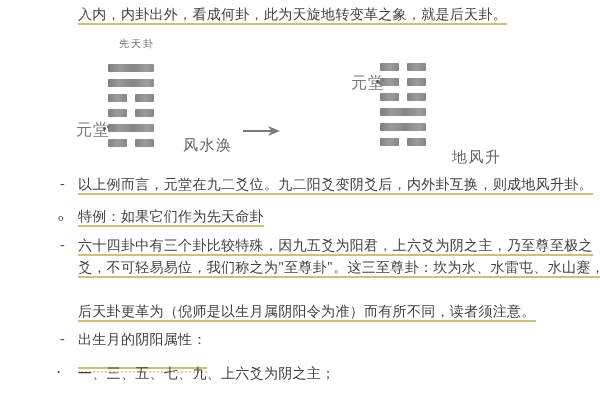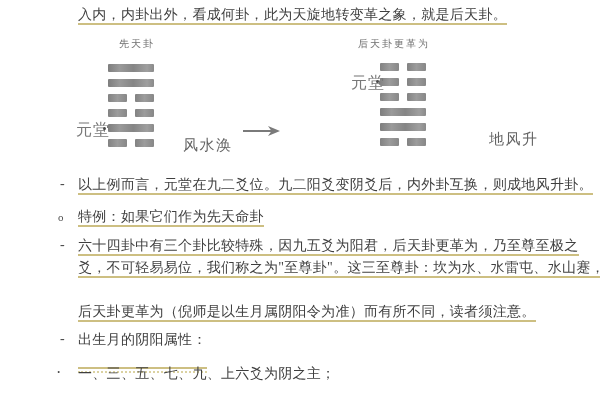--- a/index.html
+++ b/index.html
@@ -65,21 +65,20 @@
 
   <div class="abs hexname" style="left:183px;top:136px;text-align:right;">风水涣</div>
 
   <div class="abs" style="left:241px;top:124px;">
     <svg width="42" height="14" viewBox="0 0 42 14">
       <path d="M2 7 H31" stroke="#7a7a7a" stroke-width="2" fill="none"></path>
       <path d="M27 2 L39 7 L27 12 L30.5 7 Z" fill="#7a7a7a"></path>
     </svg>
   </div>
 
-  <div class="abs hextitle" style="left:358px;top:37px;">后天卦更革为</div>
 
   <div class="abs hexagram" style="left:380px;top:63px;">
       <div class="hex-line">
         <div class="hex-half"></div>
         <div class="hex-half"></div>
       </div>
       <div class="hex-line">
         <div class="hex-half"></div>
         <div class="hex-half"></div>
       </div>
@@ -95,35 +94,35 @@
       </div>
       <div class="hex-line">
         <div class="hex-half"></div>
         <div class="hex-half"></div>
       </div>
     </div>
 
   <div class="abs yuantang" style="left:351px;top:73px;">元堂</div>
   <div class="abs dot" style="left:376px;top:80px;"></div>
 
-  <div class="abs hexname" style="left:452px;top:130px;margin-left:37px;">地风升</div>
+  <div class="abs hexname" style="left:452px;top:148px;">地风升</div>
 
   <div class="abs marker" style="left:60px;top:176px;">-</div>
   <div class="abs txt" style="left:78px;top:177px;">
     <span class="u">以上例而言，元堂在九二爻位。九二阳爻变阴爻后，内外卦互换，则成地风升卦。</span>
   </div>
 
   <div class="abs marker-circle" style="left:58px;top:211px;">o</div>
   <div class="abs txt" style="left:78px;top:209px;">
     <span class="u">特例：如果它们作为先天命卦</span>
   </div>
 
   <div class="abs marker" style="left:60px;top:237px;">-</div>
   <div class="abs txt" style="left:78px;top:238px;">
-    <span class="u">六十四卦中有三个卦比较特殊，因九五爻为阳君，后天卦更革为，乃至尊至极之</span>
+    <span class="u">六十四卦中有三个卦比较特殊，因九五爻为阳君，上六爻为阴之主，乃至尊至极之</span>
   </div>
   <div class="abs txt" style="left:78px;top:260px;">
     <span class="u">爻，不可轻易易位，我们称之为"至尊卦"。这三至尊卦：坎为水、水雷屯、水山蹇，</span>
   </div>
   <div class="abs txt" style="left:78px;top:304px;">
     <span class="u">后天卦更革为（倪师是以生月属阴阳令为准）而有所不同，读者须注意。</span>
   </div>
 
   <div class="abs marker" style="left:60px;top:331px;">-</div>
   <div class="abs txt" style="left:78px;top:332px;">

